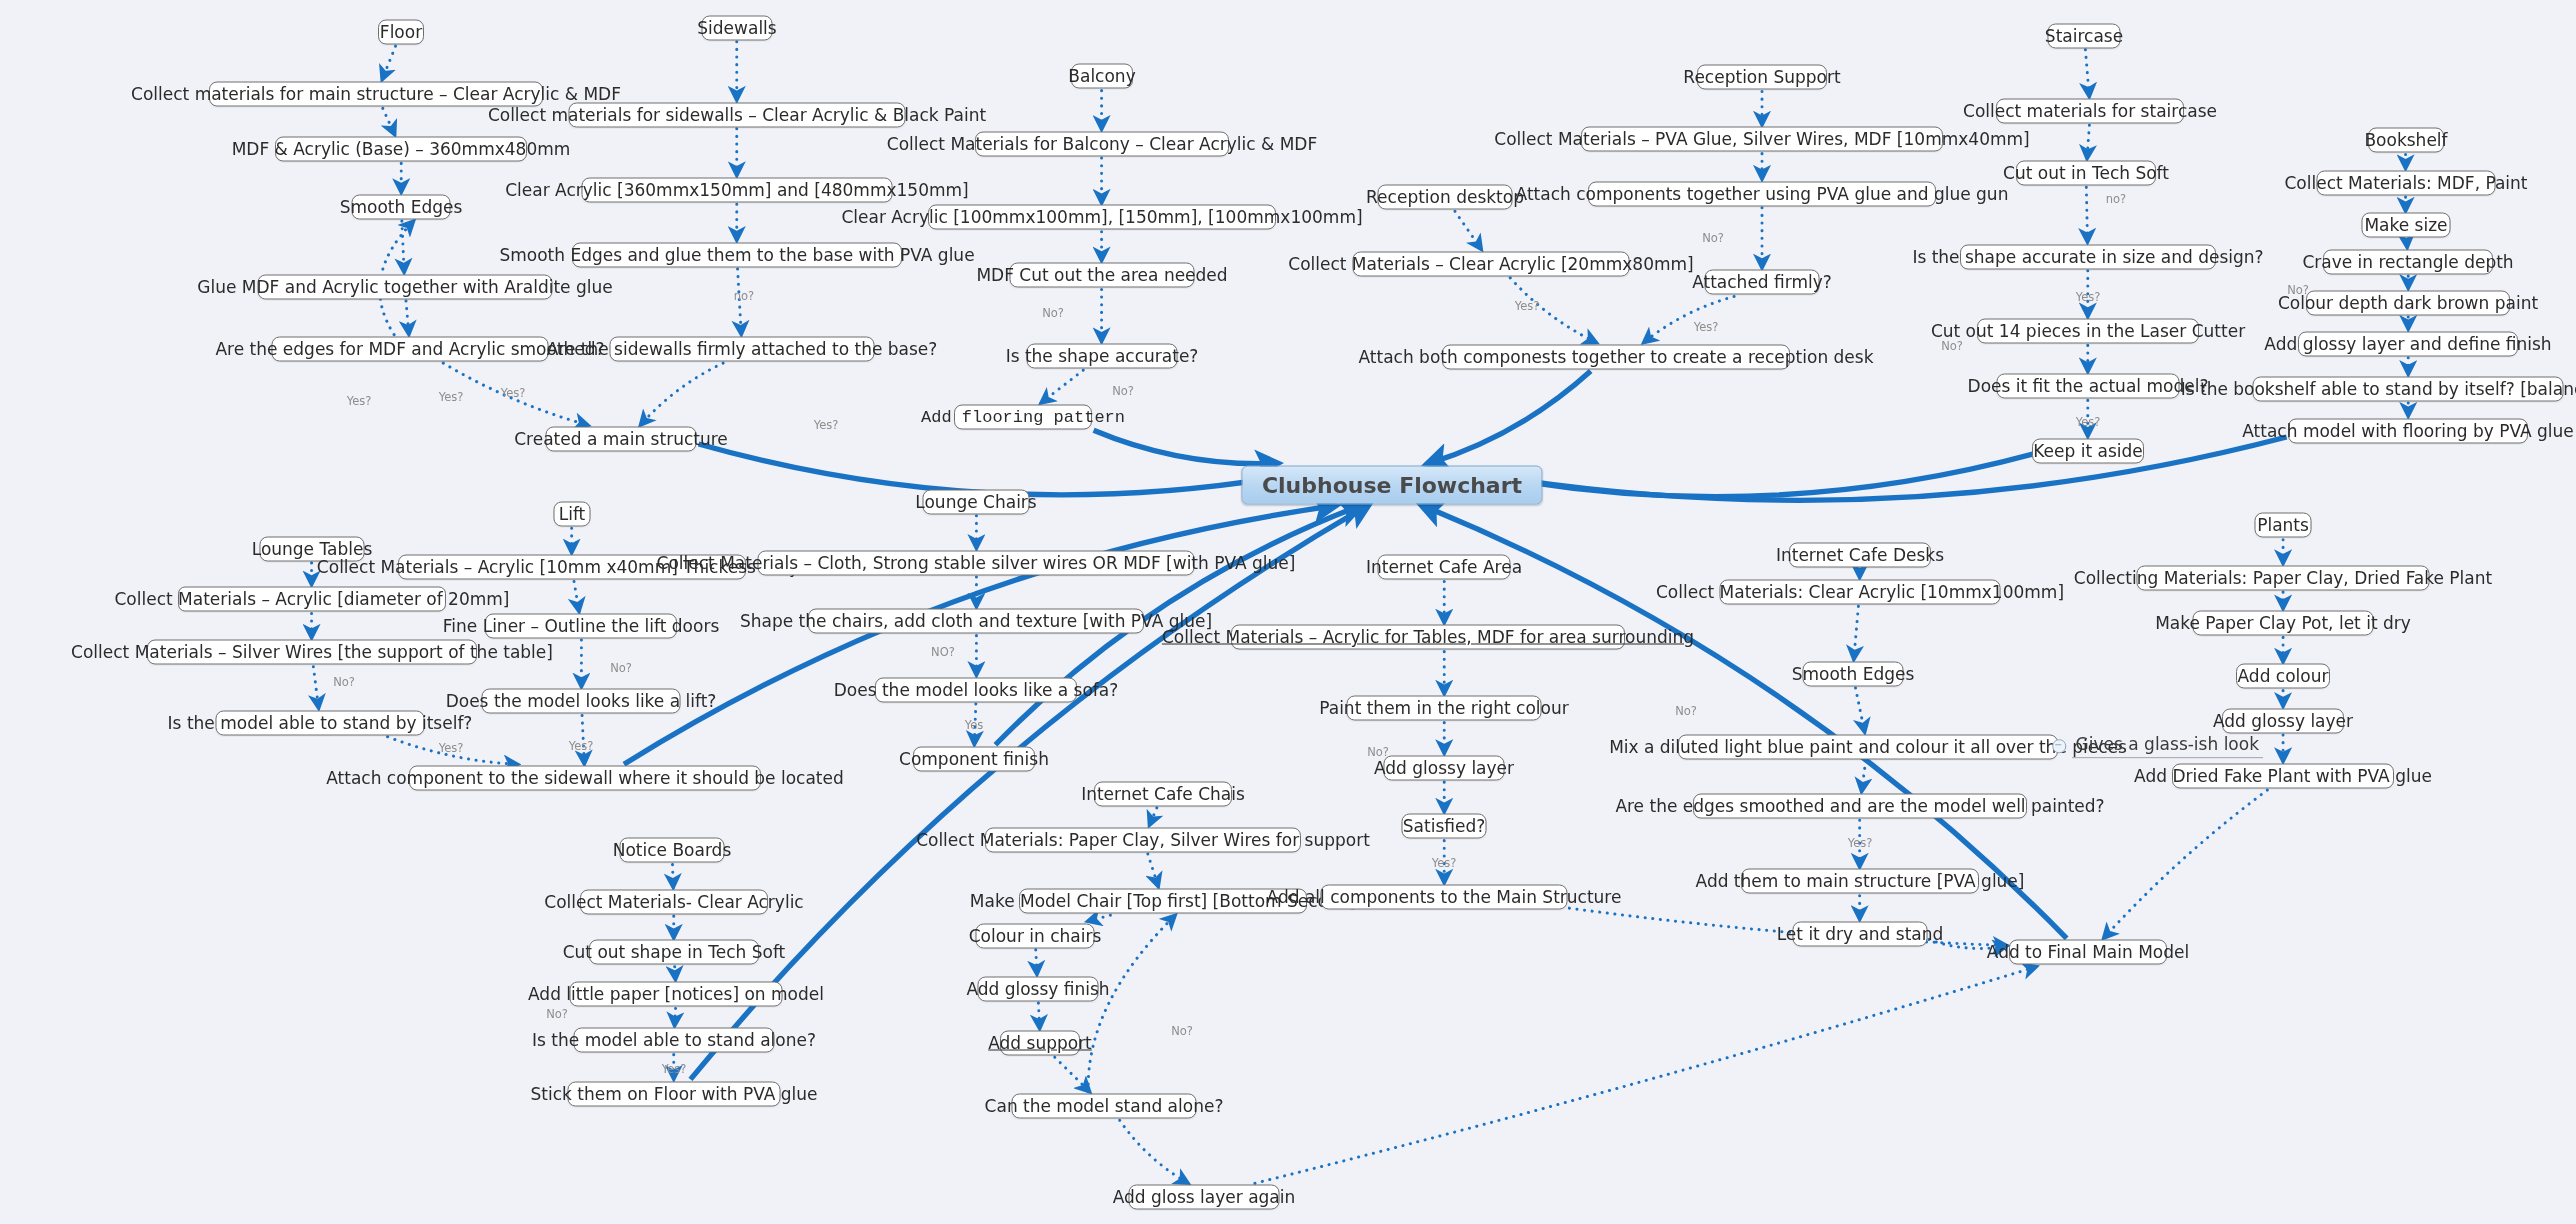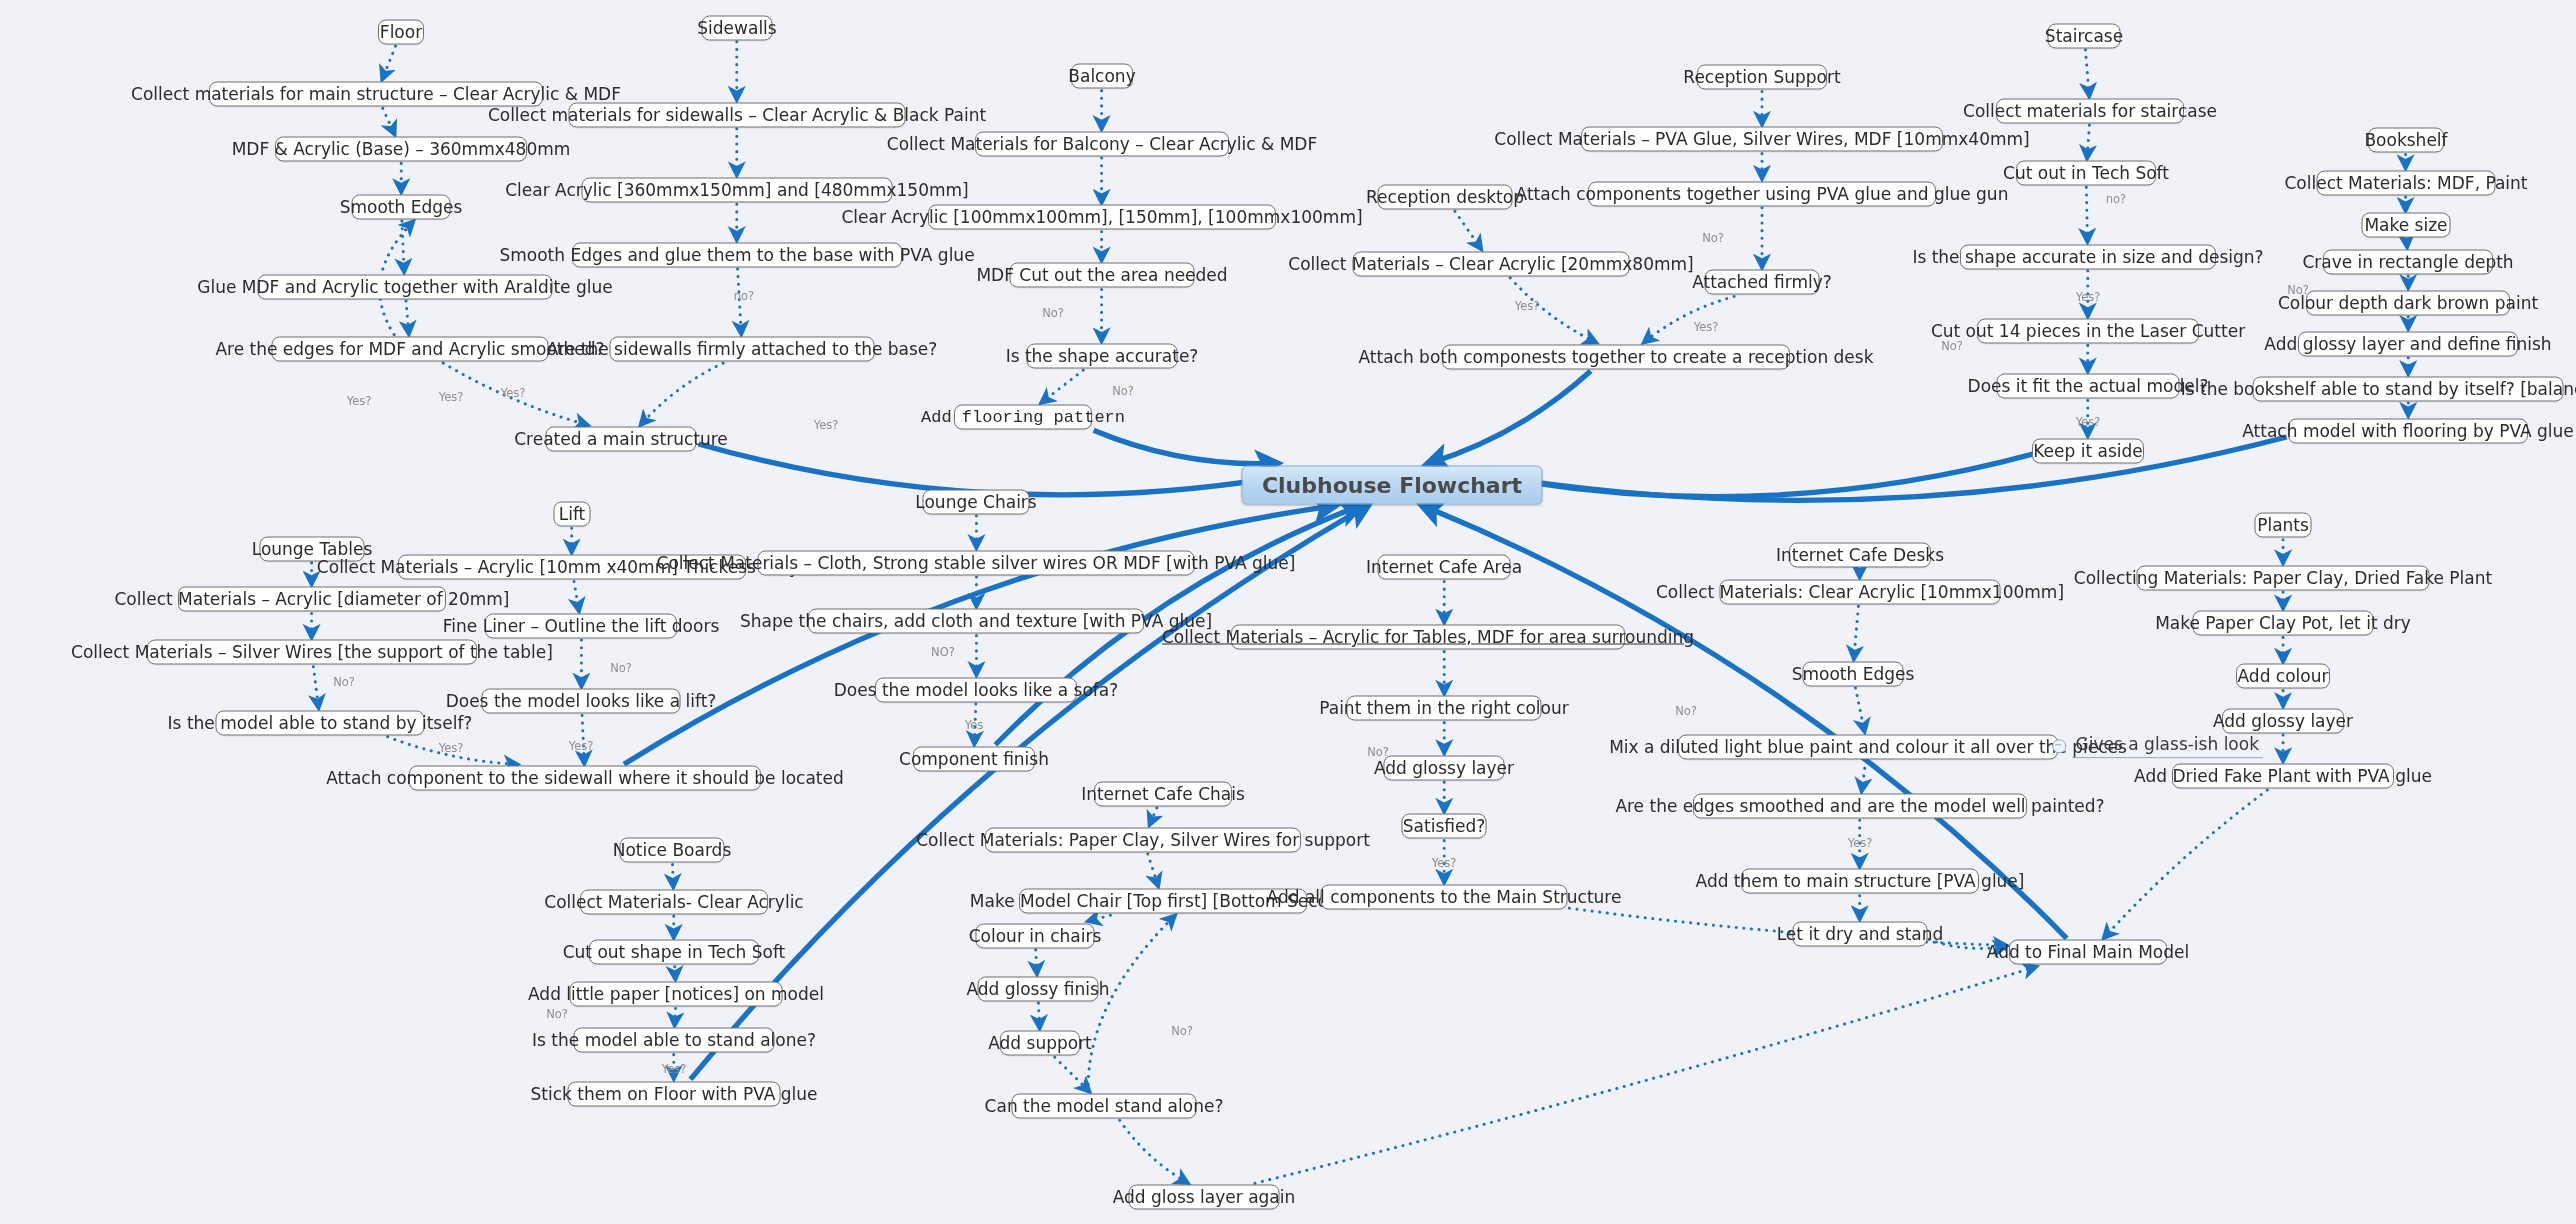--- a/index.html
+++ b/index.html
@@ -231,21 +231,21 @@
       <div class="node" style="left: 674px; top: 902px; width: 188px;">Collect Materials- Clear Acrylic</div>
       <div class="node" style="left: 674px; top: 952px; width: 170px;">Cut out shape in Tech Soft</div>
       <div class="node" style="left: 676px; top: 994px; width: 213px;">Add little paper [notices] on model</div>
       <div class="node" style="left: 674px; top: 1040px; width: 201px;">Is the model able to stand alone?</div>
       <div class="node" style="left: 674px; top: 1094px; width: 213px;">Stick them on Floor with PVA glue</div>
       <div class="node" style="left: 1163px; top: 794px; width: 138px;">Internet Cafe Chais</div>
       <div class="node" style="left: 1143px; top: 840px; width: 316px;">Collect Materials: Paper Clay, Silver Wires for support</div>
       <div class="node" style="left: 1163px; top: 901px; width: 288px;">Make Model Chair [Top first] [Bottom Second]</div>
       <div class="node" style="left: 1035px; top: 936px; width: 119px;">Colour in chairs</div>
       <div class="node" style="left: 1038px; top: 989px; width: 121px;">Add glossy finish</div>
-      <div class="node" style="left: 1040px; top: 1043px; width: 80px;">Add support</div>
+      <div class="node" style="left: 1040px; top: 1043px; width: 80px; text-decoration: underline;">Add support</div>
       <div class="node" style="left: 1104px; top: 1106px; width: 185px;">Can the model stand alone?</div>
       <div class="node" style="left: 1204px; top: 1197px; width: 151px;">Add gloss layer again</div>
       <div class="node" style="left: 1444px; top: 567px; width: 133px;">Internet Cafe Area</div>
       <div class="node" style="left: 1428px; top: 637px; width: 394px; text-decoration: underline;">Collect Materials – Acrylic for Tables, MDF for area surrounding</div>
       <div class="node" style="left: 1444px; top: 708px; width: 195px;">Paint them in the right colour</div>
       <div class="node" style="left: 1444px; top: 768px; width: 121px;">Add glossy layer</div>
       <div class="node" style="left: 1444px; top: 826px; width: 85px;">Satisfied?</div>
       <div class="node" style="left: 1444px; top: 897px; width: 247px;">Add all components to the Main Structure</div>
       <div class="node" style="left: 1860px; top: 555px; width: 142px;">Internet Cafe Desks</div>
       <div class="node" style="left: 1860px; top: 592px; width: 281px;">Collect Materials: Clear Acrylic [10mmx100mm]</div>

